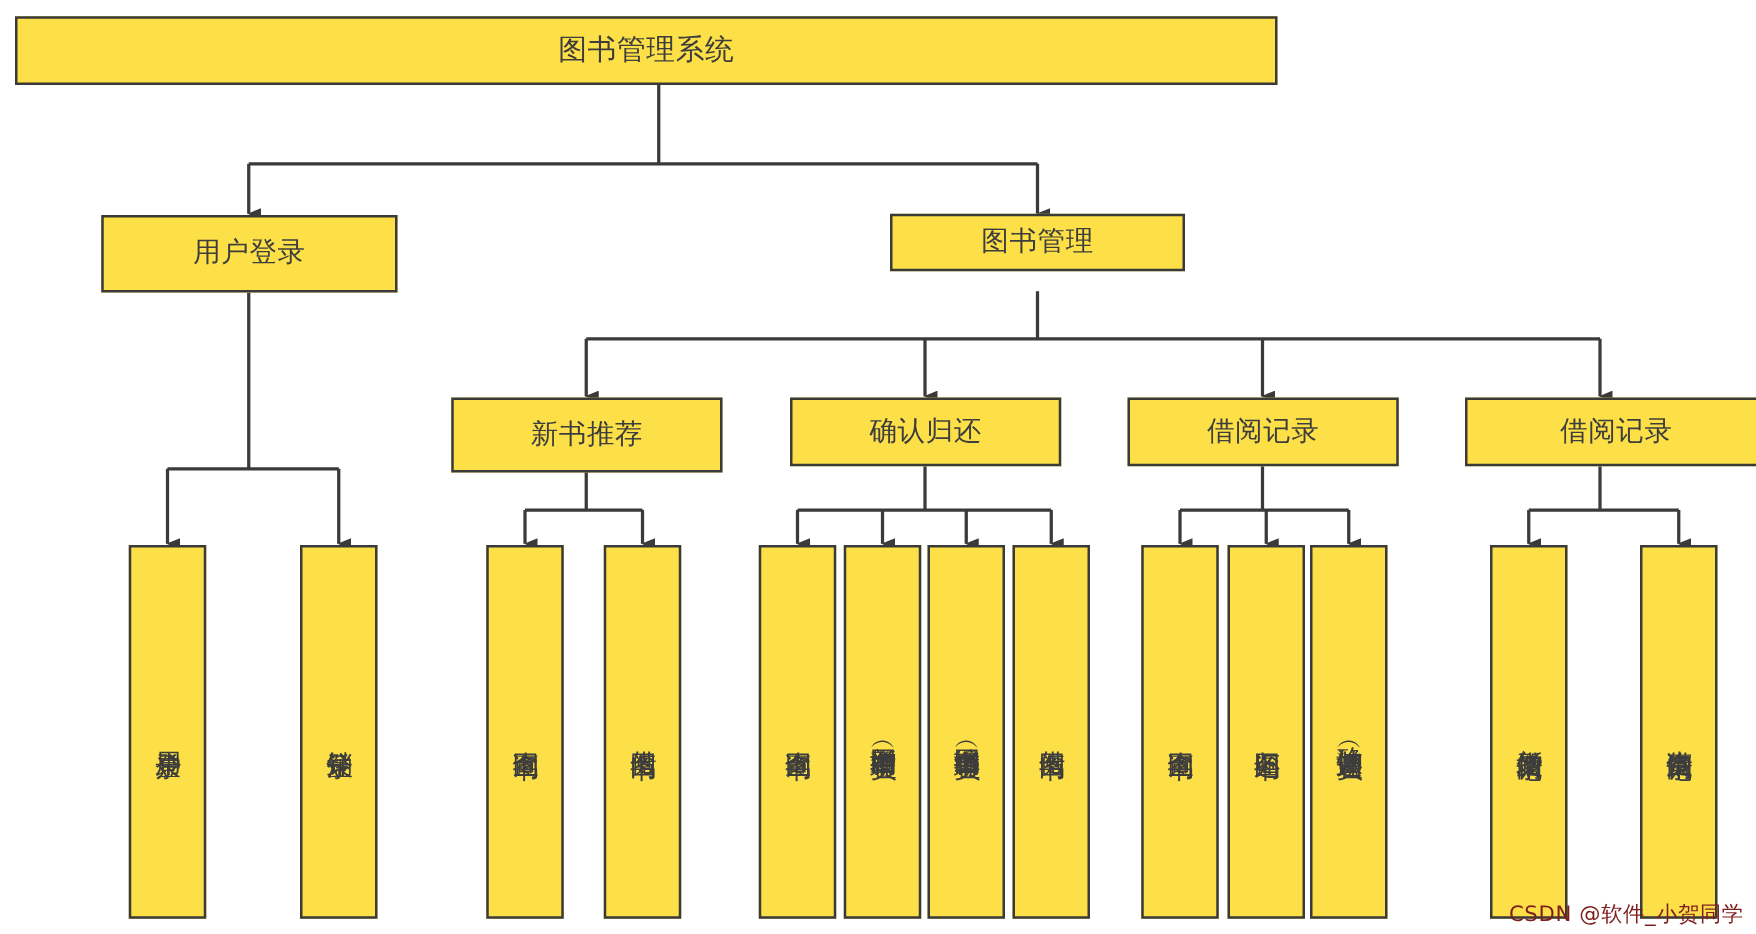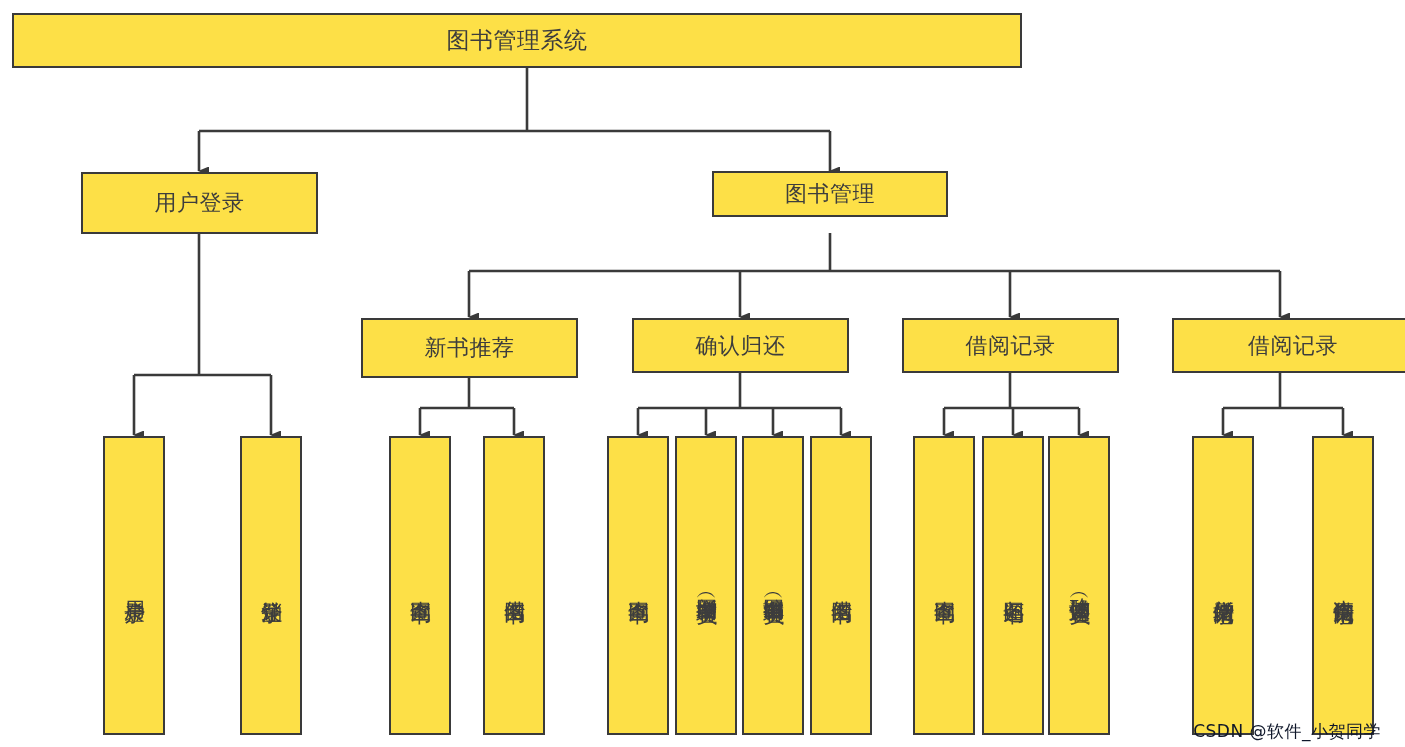--- a/index.html
+++ b/index.html
@@ -51,24 +51,24 @@
     line-height: 1.22;
     text-align: center;
     white-space: nowrap;
     letter-spacing: 1px;
   }
   .root-label {
     font-size: 23px;
   }
   #watermark {
     position: absolute;
-    right: 24px;
+    right: 10px;
     bottom: 4px;
     font-size: 17px;
-    color: #0f172a;
+    color: #7f1d1d;
     white-space: nowrap;
     pointer-events: none;
     letter-spacing: 0.5px;
   }
 </style>
 </head>
 <body>
 
 <div id="diagram-root">
 

